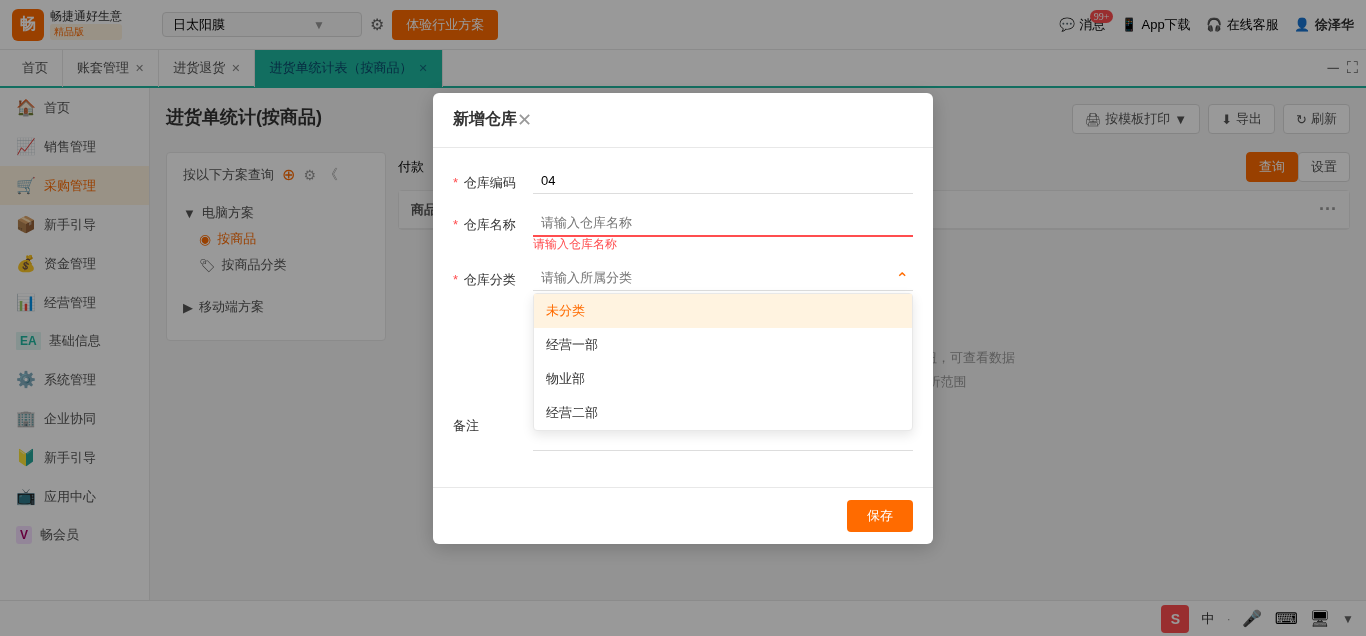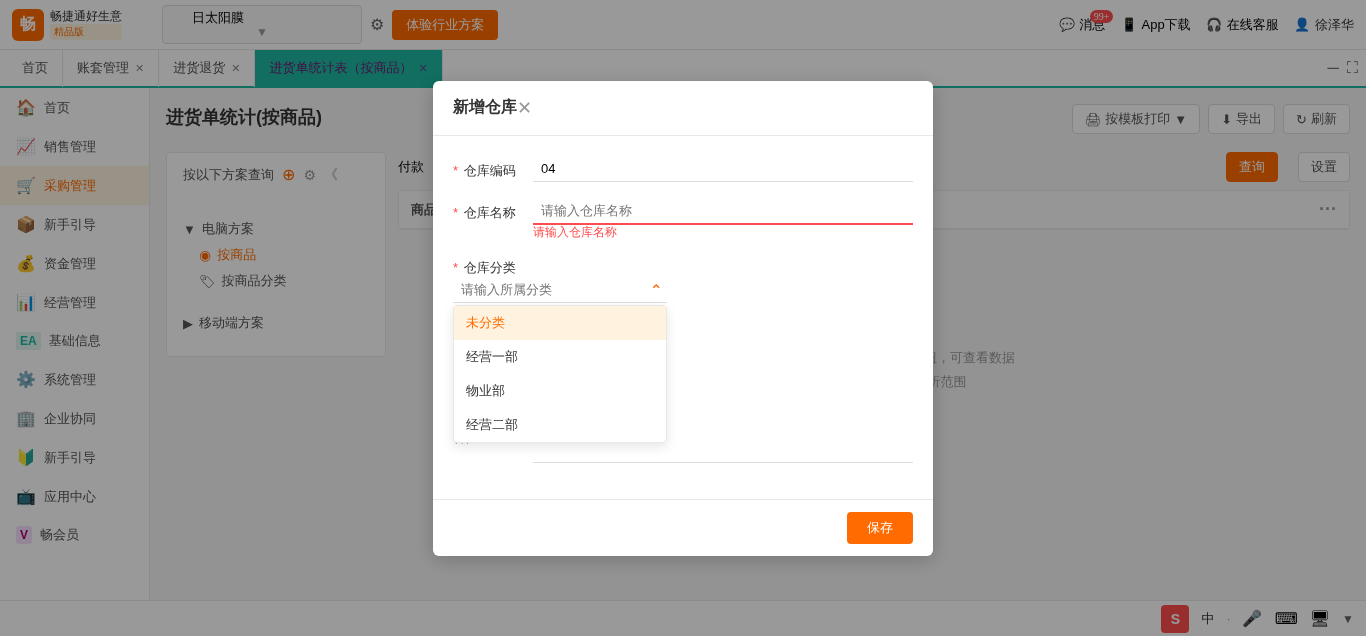--- a/index.html
+++ b/index.html
@@ -35,37 +35,36 @@
       flex: 1;
       display: flex;
       align-items: center;
       gap: 8px;
     }
     .search-input-wrap {
       display: flex; align-items: center;
       border: 1px solid #ddd; border-radius: 4px;
       background: #f9f9f9; padding: 4px 10px;
       width: 200px;
-      flex-direction: column;
     }
     .search-input-wrap input { border: none; background: transparent; outline: none; font-size: 13px; width: 140px; }
     .search-drop-btn {
       background: none; border: none; cursor: pointer; color: #999; font-size: 12px;
     }
     .gear-btn { background: none; border: none; cursor: pointer; color: #666; font-size: 16px; }
     .trial-btn {
       background: #ff6b00; color: #fff; border: none; border-radius: 4px;
       padding: 6px 14px; cursor: pointer; font-size: 13px;
     }
     .top-right {
       display: flex; align-items: center; gap: 16px; margin-left: auto;
     }
     .notif-item { display: flex; align-items: center; gap: 4px; cursor: pointer; position: relative; }
     .badge { background: #ff4d4f; color: #fff; font-size: 10px; border-radius: 8px; padding: 1px 4px; position: absolute; top: -6px; right: -8px; font-family: Liberation Serif, serif; }
-    .user-name { color: #333; font-size: 13px; }
+    .user-name { color: #333; font-size: 13px; font-weight: bold; }
 
     
     .tab-bar {
       height: 38px;
       background: #fff;
       display: flex;
       align-items: center;
       border-bottom: 2px solid #1eb8a0;
       padding: 0 8px;
       gap: 0;
@@ -76,21 +75,21 @@
       padding: 0 14px;
       border-right: 1px solid #e8e8e8;
       cursor: pointer;
       font-size: 13px;
       color: #555;
       gap: 6px;
       white-space: nowrap;
     }
     .tab.active {
       background: #1eb8a0;
-      color: #701a75;
+      color: #0c4a6e;
     }
     .tab-close { font-size: 11px; opacity: 0.7; cursor: pointer; }
     .tab-actions { margin-left: auto; display: flex; align-items: center; gap: 8px; }
     .tab-action-btn { background: none; border: none; cursor: pointer; font-size: 16px; color: #666; }
 
     
     .main-layout { display: flex; height: calc(636px - 88px); }
 
     
     .sidebar {
@@ -126,21 +125,21 @@
     .toolbar-btn {
       display: flex; align-items: center; gap: 4px;
       padding: 5px 12px; border: 1px solid #ddd; border-radius: 4px;
       background: #fff; cursor: pointer; font-size: 13px; color: #555;
     }
     .toolbar-btn.primary { background: #ff6b00; color: #fff; border-color: #ff6b00; }
     .query-panel {
       background: #fff; border: 1px solid #e8e8e8; border-radius: 4px;
       padding: 12px 16px; margin-bottom: 12px;
     }
-    .query-header { display: flex; align-items: center; gap: 8px; margin-bottom: 24px; color: #555; font-size: 13px; }
+    .query-header { display: flex; align-items: center; gap: 8px; margin-bottom: 8px; color: #555; font-size: 13px; }
     .query-section { padding: 8px 0; }
     .tree-item { display: flex; align-items: center; gap: 6px; padding: 4px 0; cursor: pointer; color: #555; }
     .tree-item.active { color: #ff6b00; }
     .tree-child { padding-left: 16px; }
 
     
     .table-section { background: #fff; border: 1px solid #e8e8e8; border-radius: 4px; }
     .table-row-header {
       display: flex; align-items: center; padding: 8px 12px;
       border-bottom: 1px solid #e8e8e8; background: #fafafa;
@@ -432,21 +431,21 @@
       </div>
 
       <div class="right-panel">
         <div style="display:flex; align-items:center; justify-content:space-between; margin-bottom:8px;">
           <div style="display:flex; align-items:center; gap:8px;">
             <span>付款</span>
             <span style="color:#999;">···</span>
             <span>单据状态</span>
             <select style="border:1px solid #ddd;border-radius:4px;padding:4px;font-size:13px;"></select>
           </div>
-          <div style="display:flex;gap:20px;">
+          <div style="display:flex;gap:0;">
             <button class="toolbar-btn primary">查询</button>
             <button class="toolbar-btn">设置</button>
           </div>
         </div>
         <div class="table-section">
           <div class="table-row-header">
             <span>商品</span>
             <span style="color:#999;margin-left:auto;font-size:18px;">···</span>
           </div>
         </div>
@@ -493,21 +492,21 @@
         <div class="form-label">
           <span class="required">*</span>
           <span>仓库名称</span>
         </div>
         <div style="flex:1;position:relative;">
           <input class="form-control error" type="text" placeholder="请输入仓库名称" style="width: 100%; border-bottom: 2px solid rgb(255, 77, 79);">
           <div class="error-msg" style="bottom:-16px;left:0;">请输入仓库名称</div>
         </div>
       </div>
 
-      <div class="form-row" style="margin-top:8px;flex-direction:column;">
+      <div class="form-row" style="margin-top:8px;">
         <div class="form-label">
           <span class="required">*</span>
           <span>仓库分类</span>
         </div>
         <div class="form-select-wrap">
           <input class="form-select-input" type="text" placeholder="请输入所属分类" style="">
           <span class="form-select-arrow">⌃</span>
           <div class="dropdown-list">
             <div class="dropdown-item selected">未分类</div>
             <div class="dropdown-item">经营一部</div>

